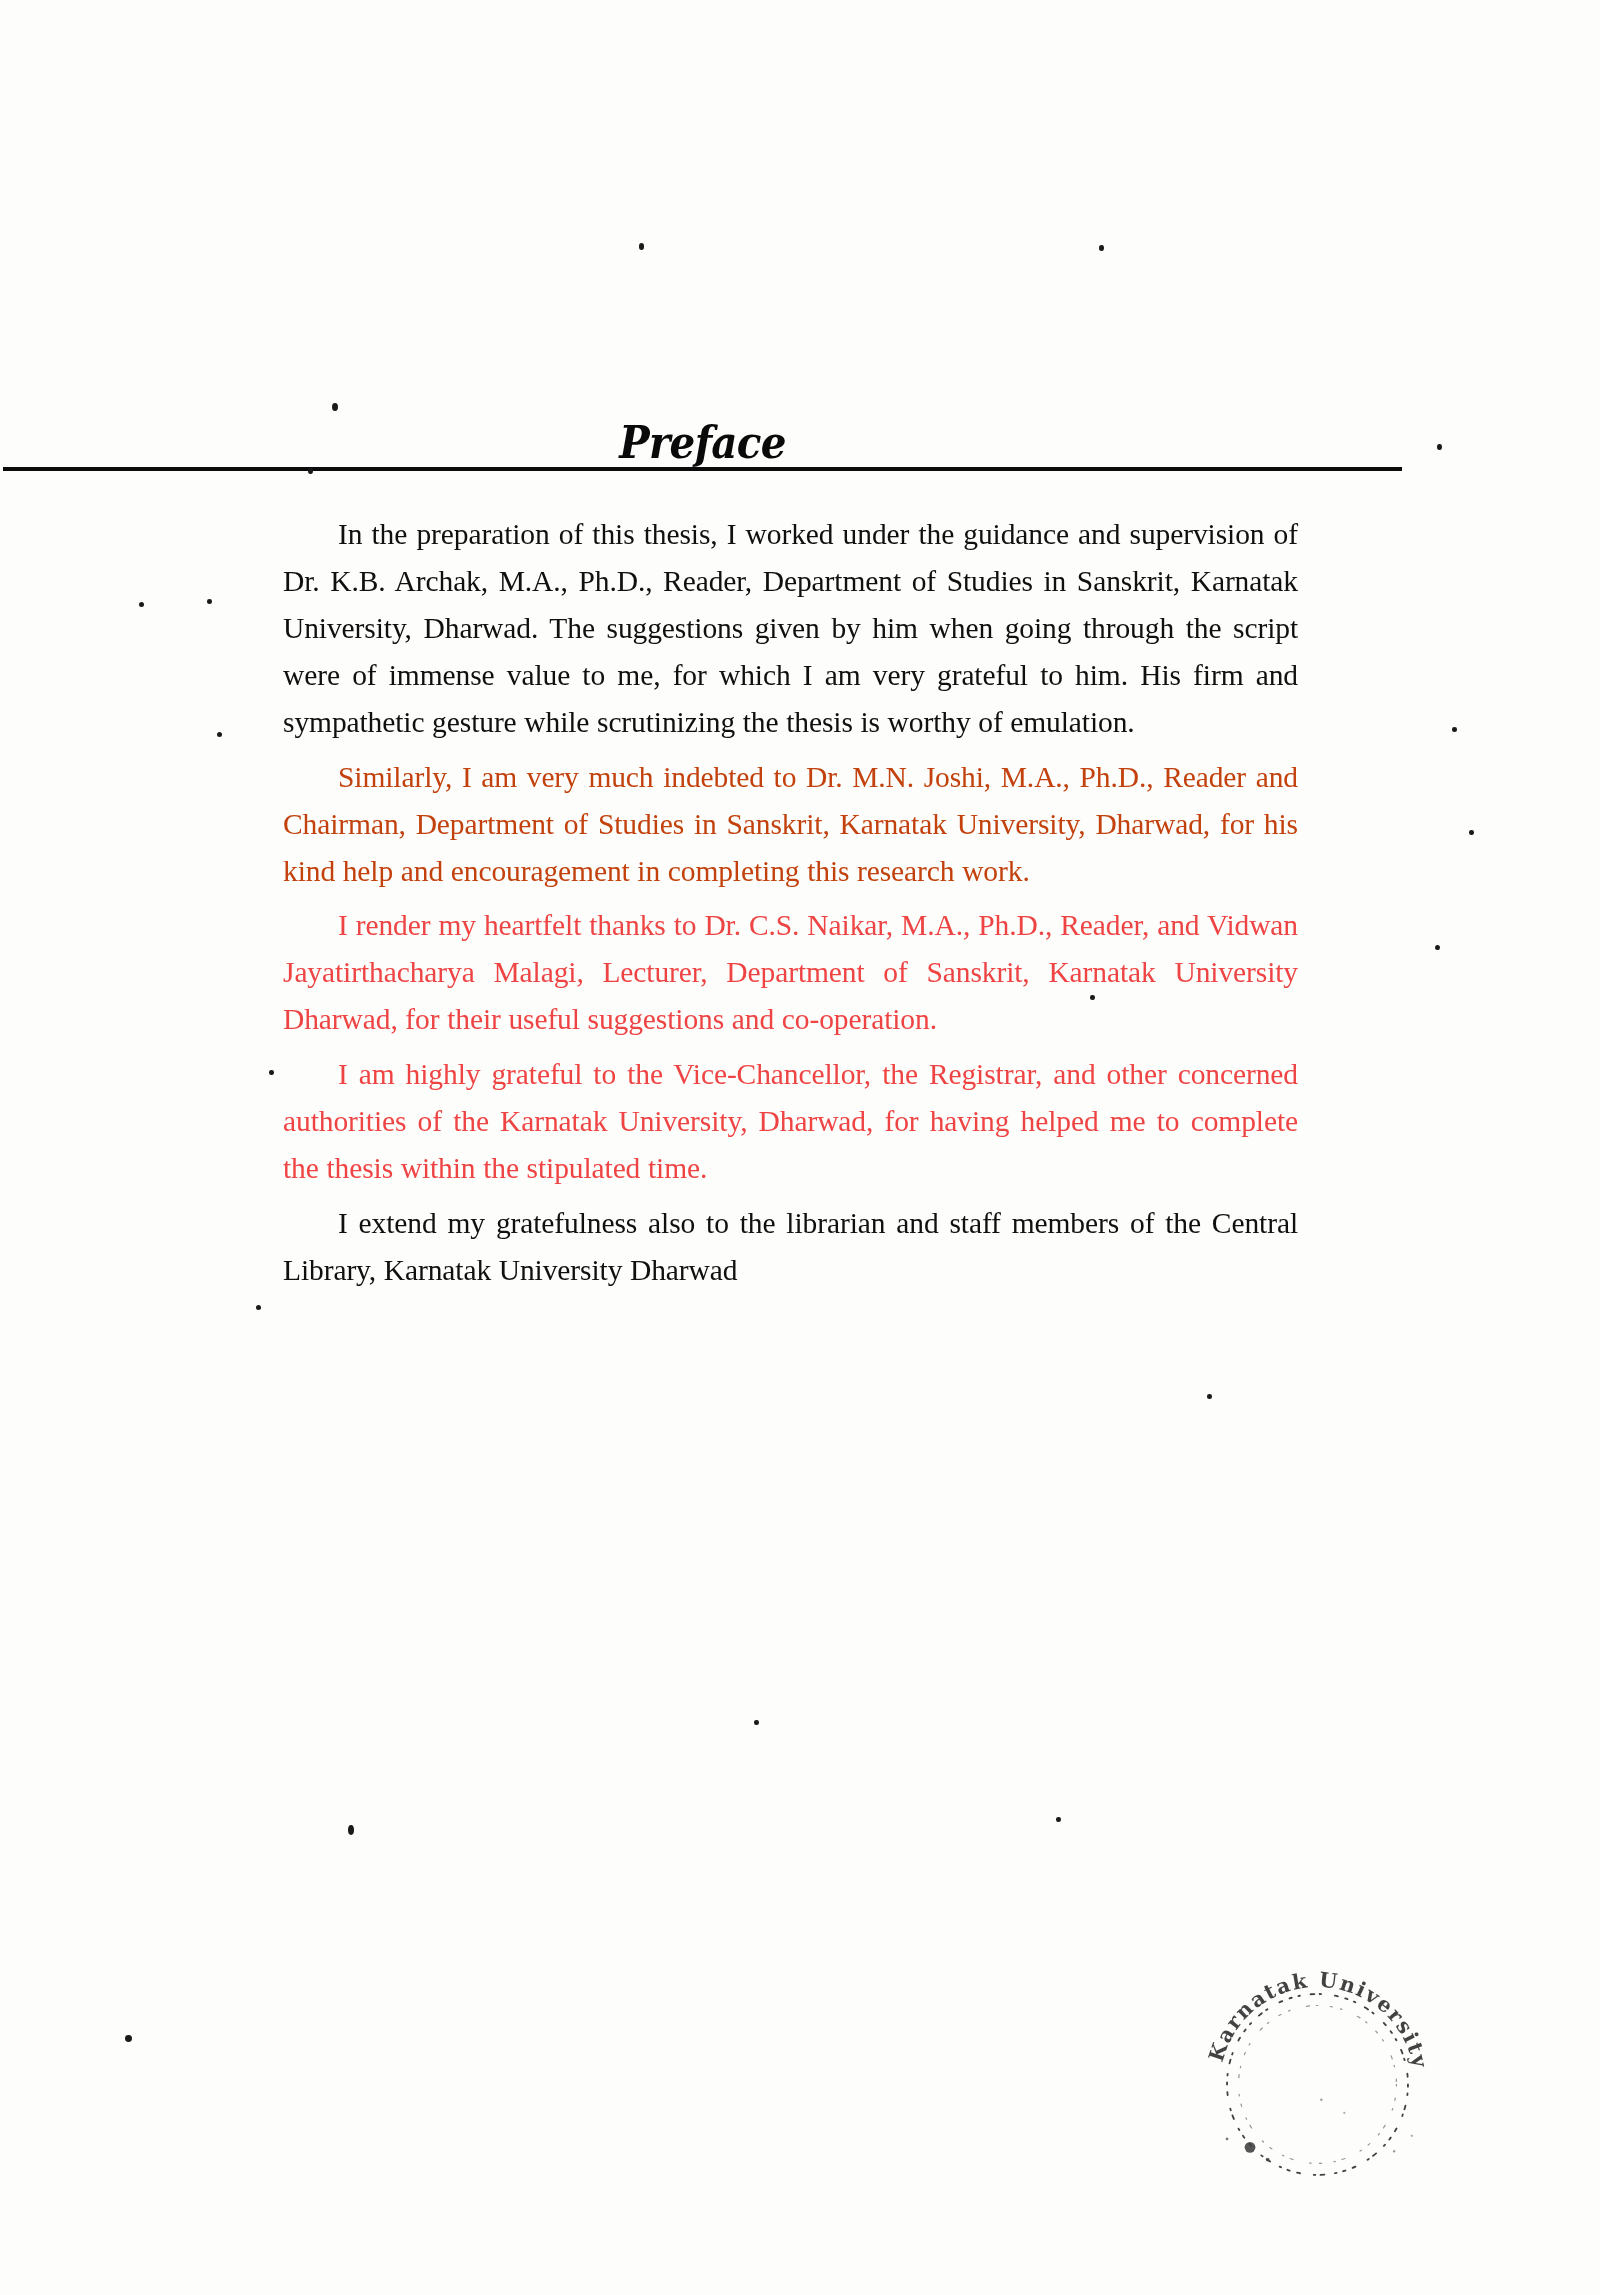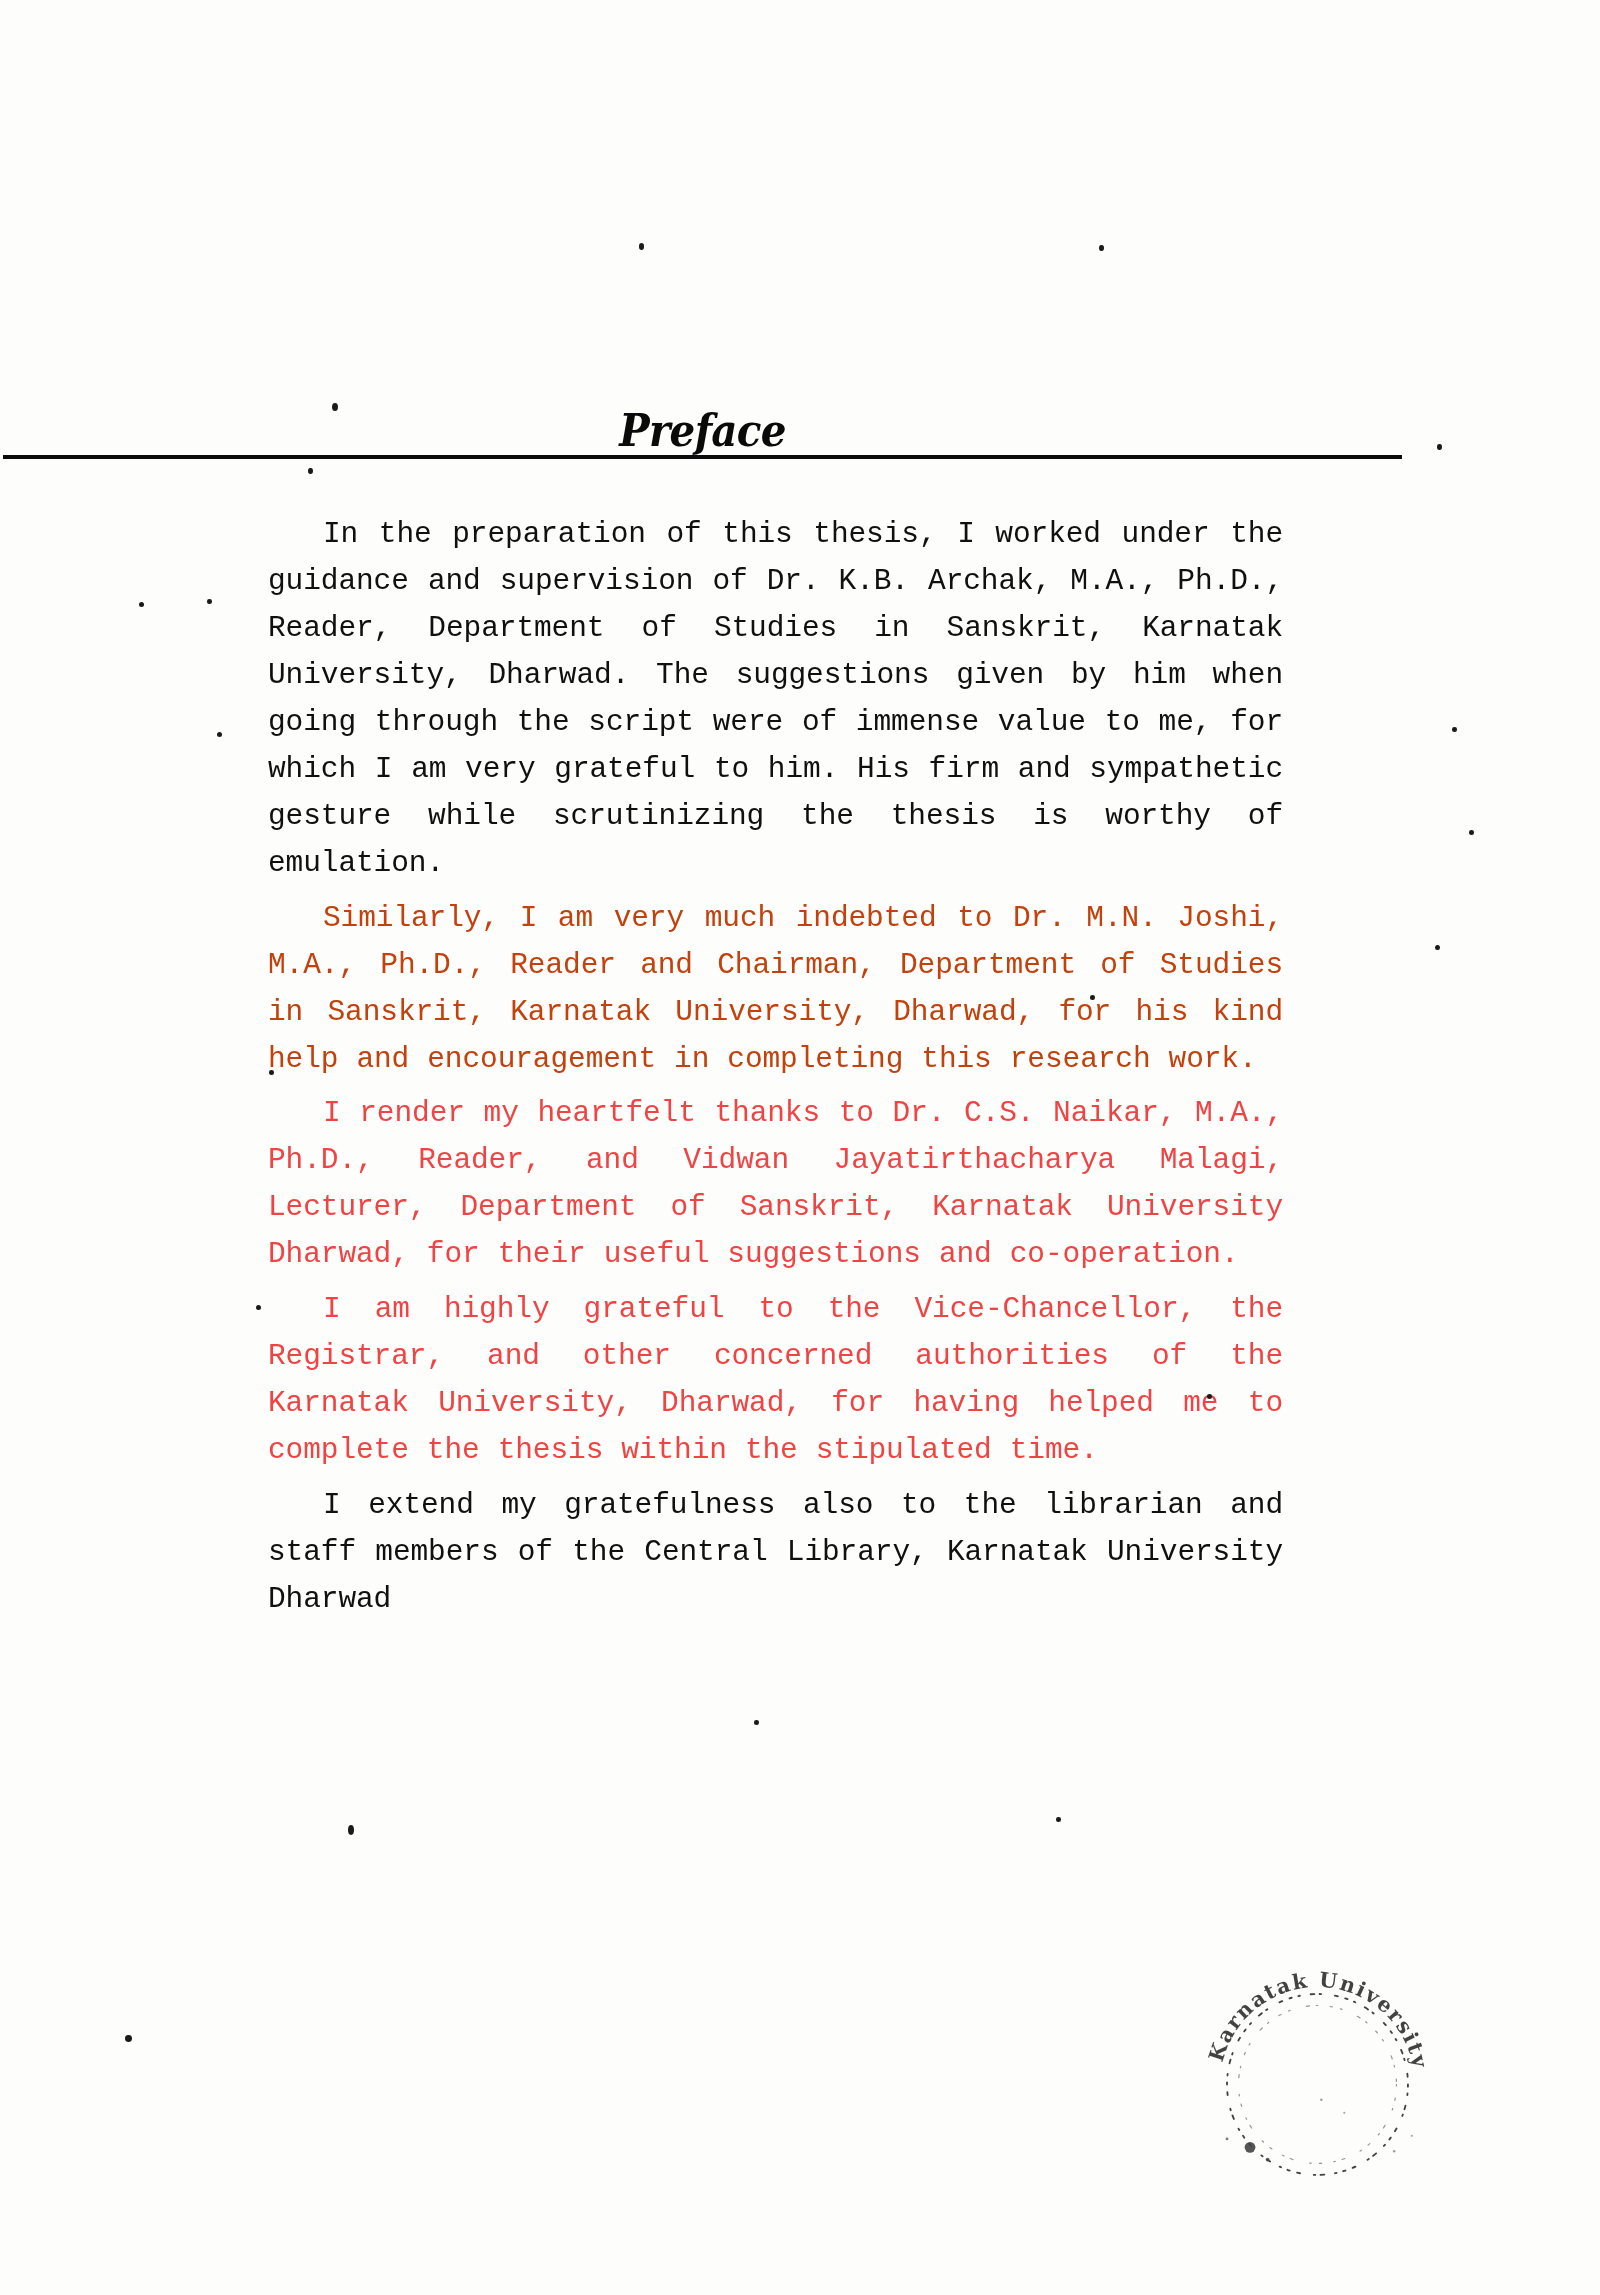--- a/index.html
+++ b/index.html
@@ -16,21 +16,21 @@
     width: 1601px;
     height: 2295px;
     background: #fdfdfb;
     overflow: hidden;
   }
 
   
   #title-block {
     position: absolute;
     left: 0;
-    top: 408px;
+    top: 420px;
     width: 1405px;
     text-align: center;
   }
   #doc-title {
     display: inline-block;
     position: relative;
     font-family: "DejaVu Serif", "Liberation Serif", serif;
     font-weight: bold;
     font-style: italic;
     font-size: 44px;
@@ -45,24 +45,23 @@
     left: 3.1px;
     right: 3.1px;
     bottom: 0;
     height: 3.8px;
     background: #0b0b0b;
   }
 
   
   #body-text {
     position: absolute;
-    left: 268px;
+    left: 283px;
     top: 511px;
     width: 1015px;
-    font-family: Liberation Mono, monospace;
   }
   .para {
     margin: 0 0 7.7px 0;
     text-align: justify;
     text-justify: inter-word;
     text-indent: 55px;
     font-size: 29.5px;
     line-height: 47px;
     color: #101010;
     letter-spacing: -0.1px;

